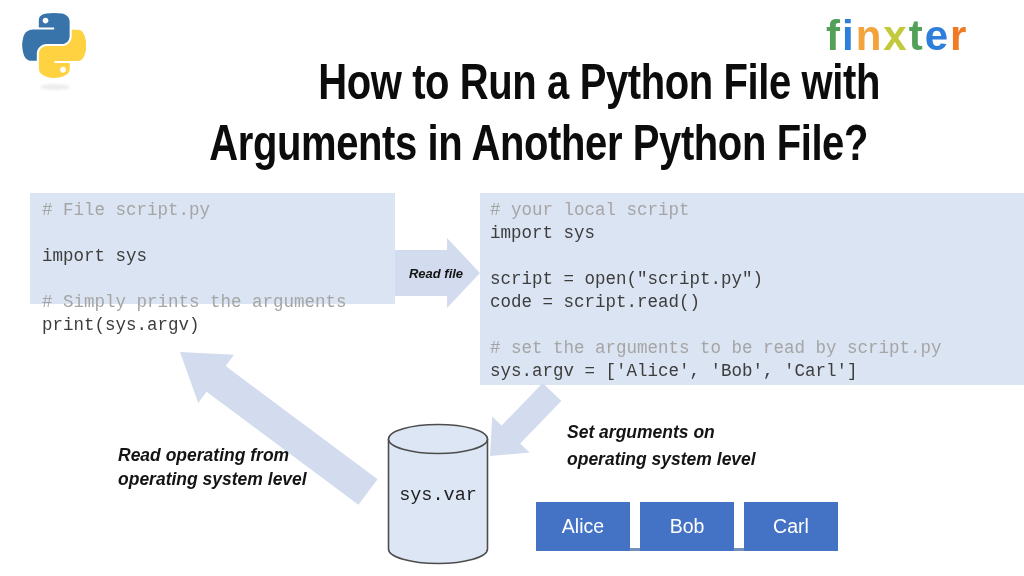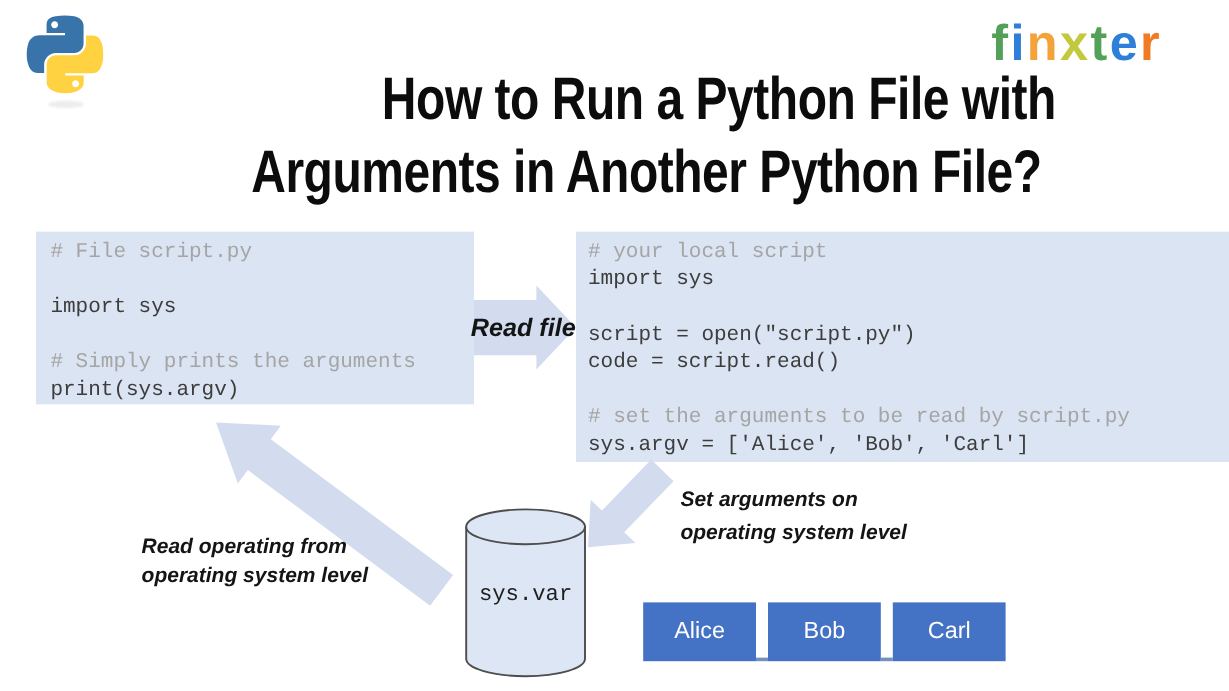--- a/index.html
+++ b/index.html
@@ -18,34 +18,34 @@
   .title { position:absolute; left:90px; top:52px; width:860px; text-align:right;
            color:#0c0c0c; font-weight:700; }
   .title .tline { display:block; height:61px; line-height:61px; }
   .title .tline span { display:inline-block; font-size:50px; transform:scaleX(0.80);
                        transform-origin:center; letter-spacing:-0.5px; white-space:nowrap; }
 
   
   .code-block { position:absolute; background:#dbe4f2;
                 font-family:"Liberation Mono","DejaVu Sans Mono",monospace;
                 font-size:17.5px; line-height:23px; white-space:pre; }
-  .code-left  { left:30px;  top:193px; width:365px; height:144px; padding:6px 0 0 12px; box-sizing:border-box; }
+  .code-left  { left:30px;  top:193px; width:365px; height:111px; padding:6px 0 0 12px; box-sizing:border-box; }
   .code-right { left:480px; top:193px; width:627px; height:192px; padding:6px 0 0 10px; box-sizing:border-box; }
   .code-line.comment { color:#a5a5a5; }
   .code-line.code    { color:#3d3d3d; }
 
   
   .arrow-svg { position:absolute; display:block; }
   .arrow-fill { fill:#d2dcee; }
 
   
   .note { position:absolute; font-style:italic; font-weight:600; color:#141414;
           font-size:17.5px; line-height:24px; white-space:nowrap; }
-  .read-file-note { left:388px; top:262px; width:96px; text-align:center; font-size:21px; }
-  .set-args-note  { left:567px; top:403px; line-height:27px; }
+  .read-file-note { left:388px; top:262px; width:96px; text-align:center; font-size:13px; }
+  .set-args-note  { left:567px; top:419px; line-height:27px; }
   .read-args-note { left:118px; top:443px; }
 
   
   .cylinder { position:absolute; left:387px; top:423px; width:102px; height:144px; }
   .cylinder svg { position:absolute; left:0; top:0; width:102px; height:144px; }
   .cyl-label { position:absolute; left:0; top:62px; width:102px; text-align:center;
                font-family:"Liberation Mono","DejaVu Sans Mono",monospace;
                font-size:18.5px; color:#1e1e1e; }
 
   

